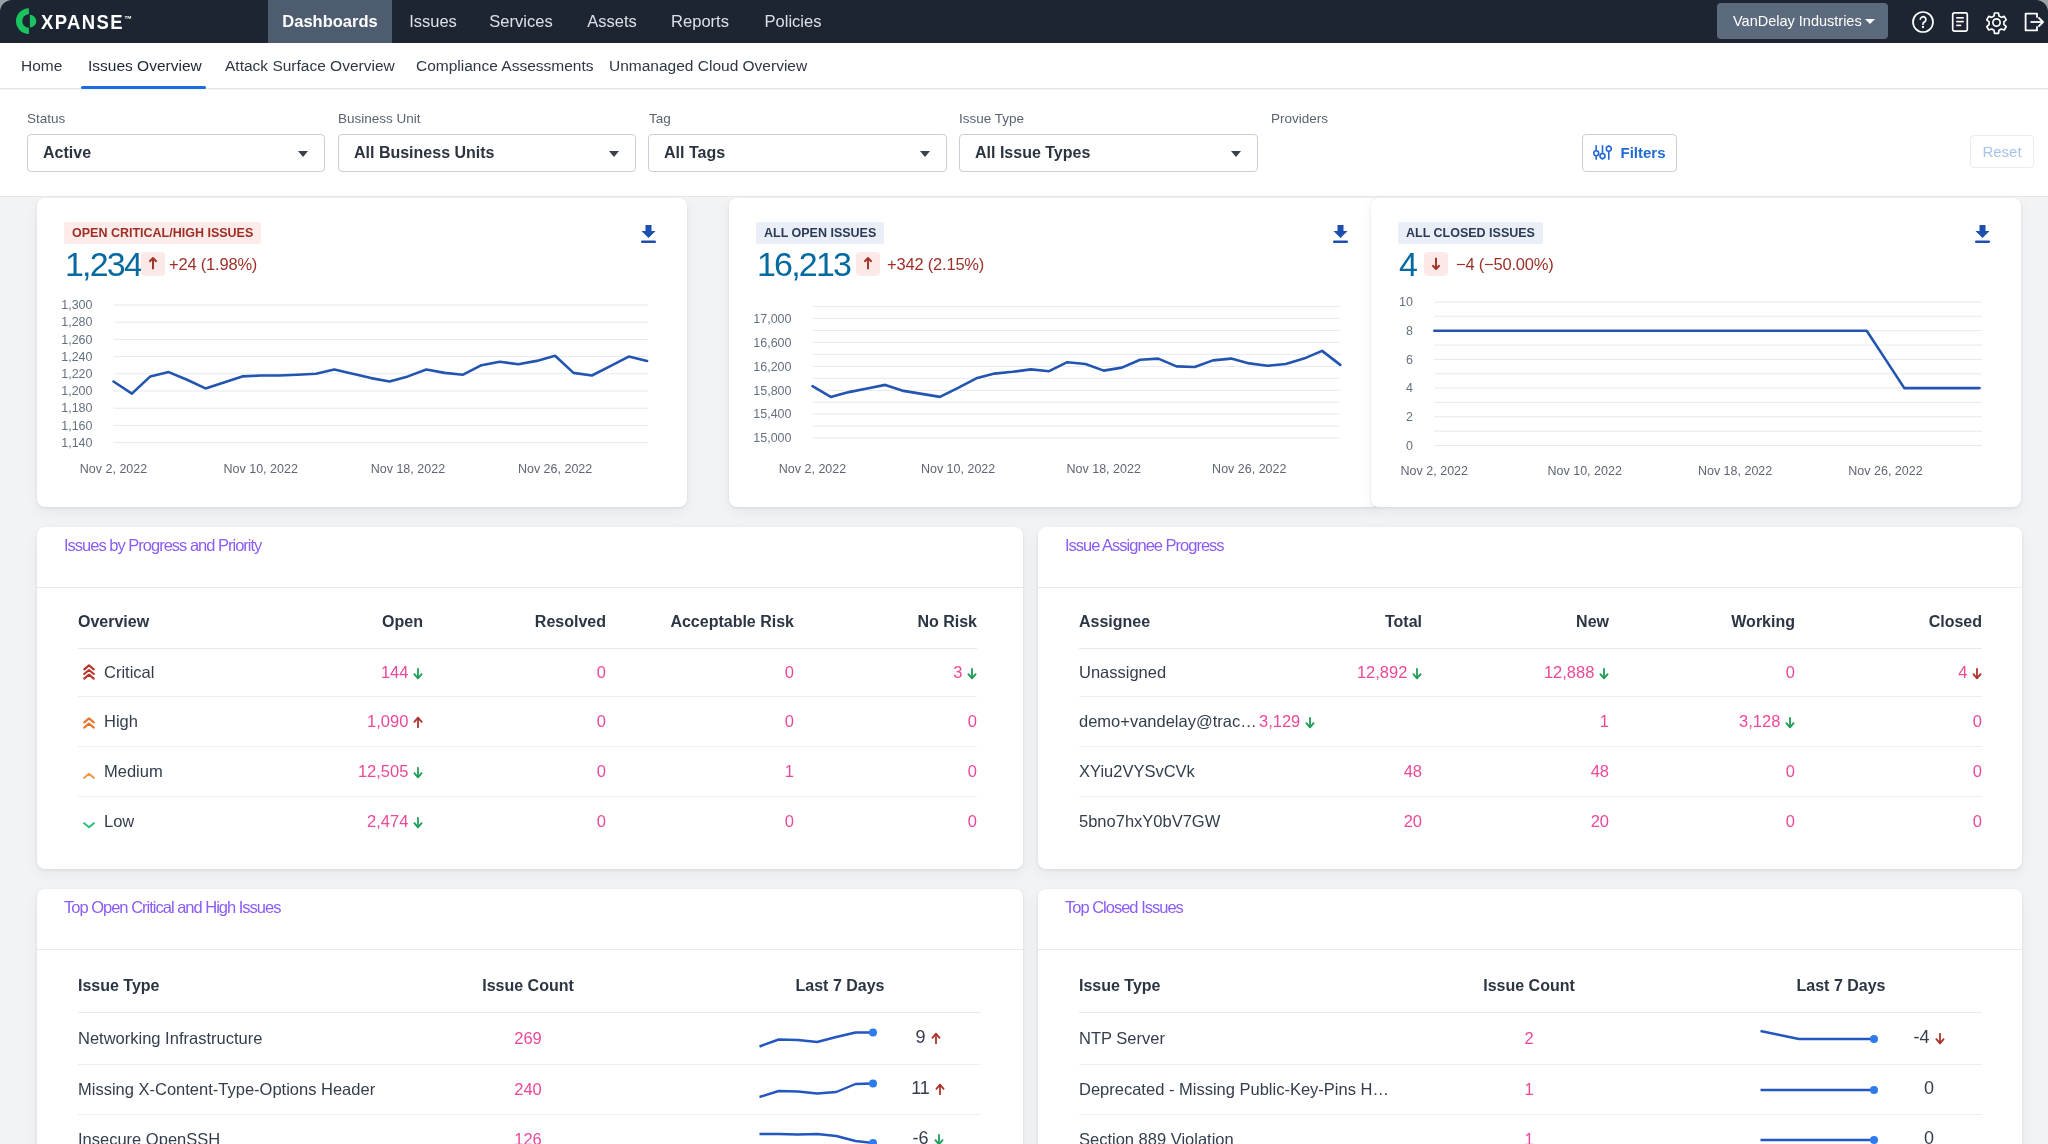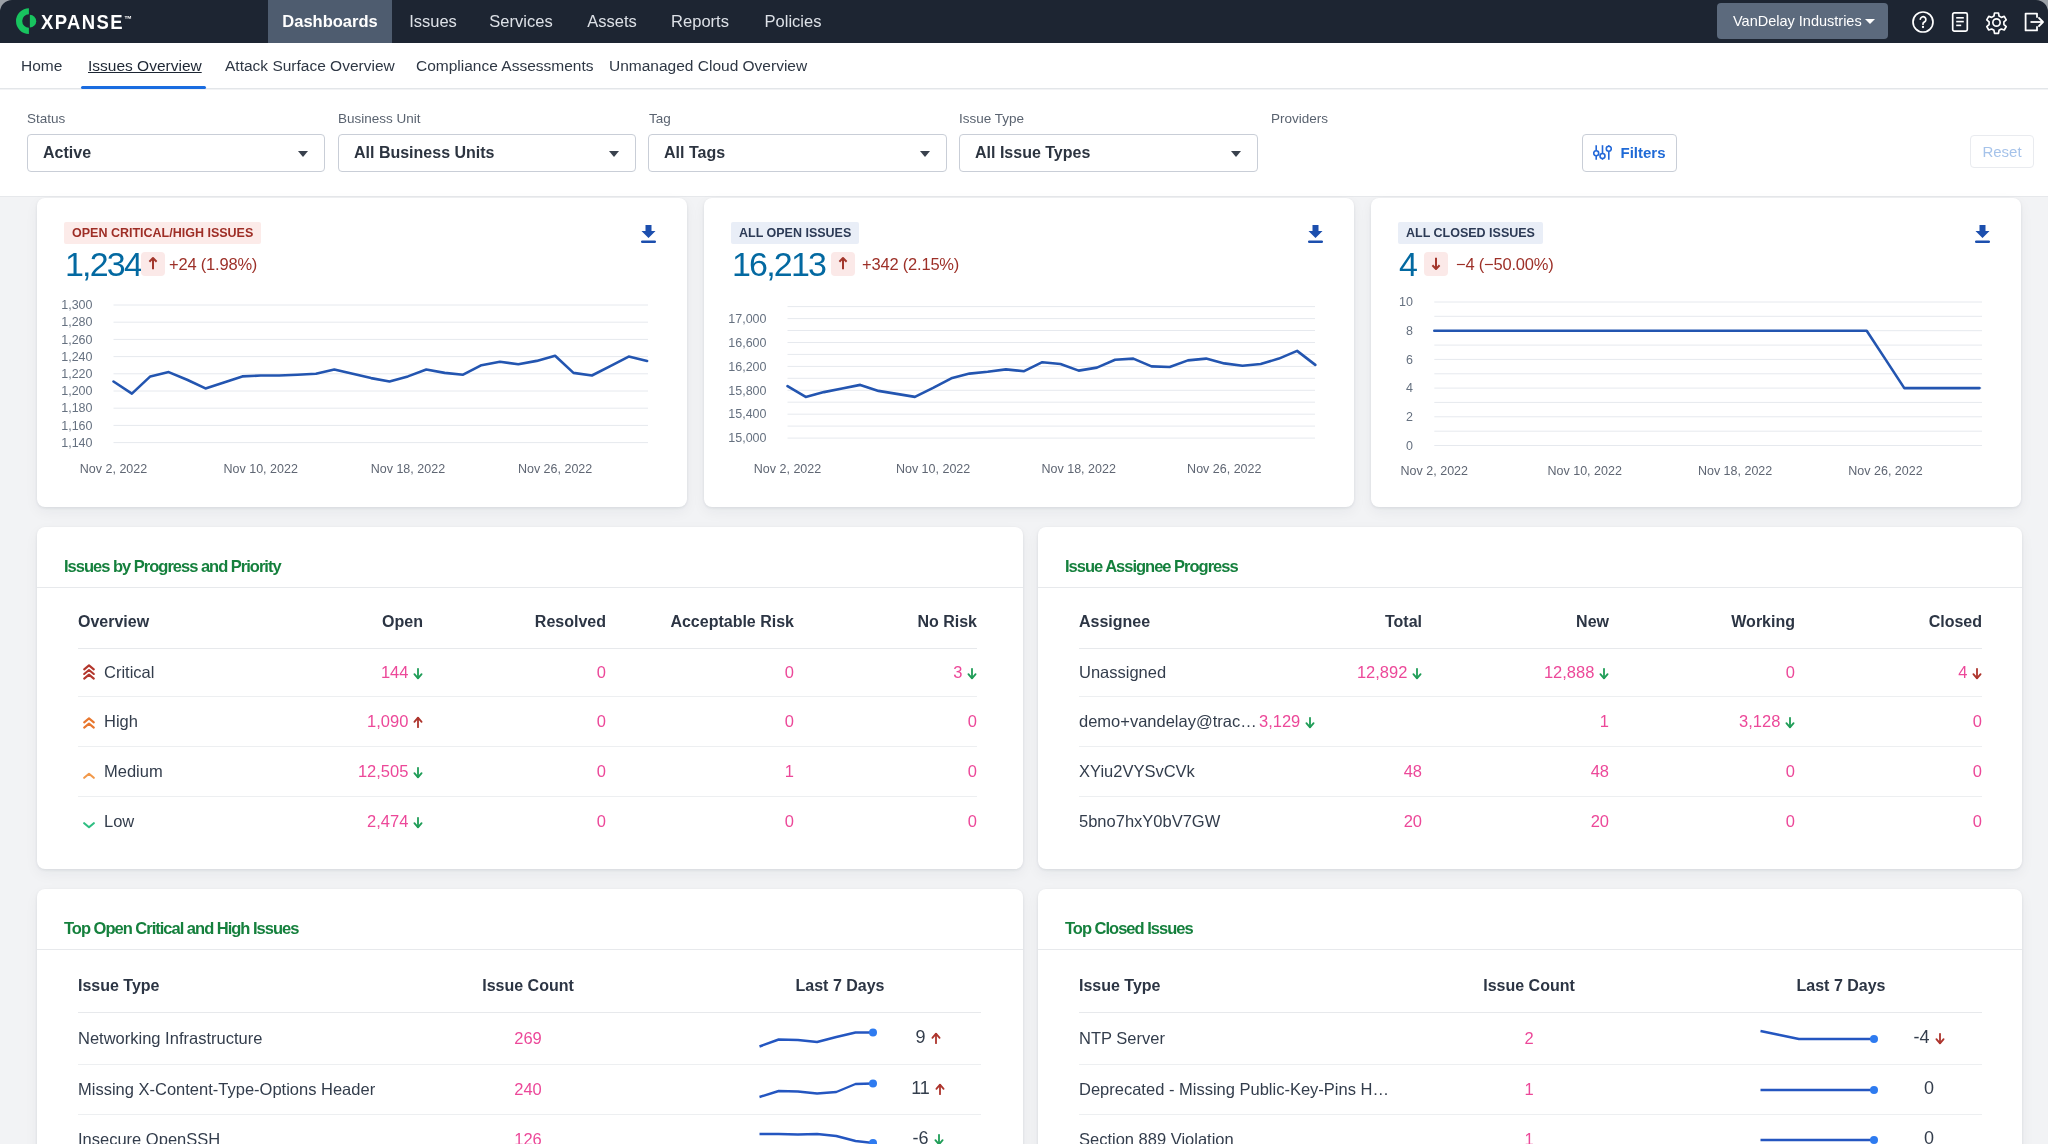--- a/index.html
+++ b/index.html
@@ -8,42 +8,42 @@
 .logotext { position:absolute; left:41px; top:10px; color:#fff; font-size:21px; font-weight:bold; letter-spacing:1.6px; transform:scaleX(0.88); transform-origin:0 0; }
 .tm { font-size:9px; vertical-align:7px; letter-spacing:0; }
 .ntab { position:absolute; top:0; height:43px; line-height:43px; color:#dde1e7; font-size:16.5px; transform:translateX(-50%); }
 .acttab { position:absolute; left:268px; top:0; width:124px; height:43px; background:#4e5c6f; }
 .acttab .t { width:100%; text-align:center; line-height:43px; color:#fff; font-size:16.5px; font-weight:bold; }
 .chip { position:absolute; left:1717px; top:3px; width:171px; height:36px; background:#5c6a7d; border-radius:4px; color:#fff; font-size:14.5px; line-height:36px; padding-left:16px; }
 .chip .car { position:absolute; right:13px; top:16px; width:0; height:0; border-left:5px solid transparent; border-right:5px solid transparent; border-top:5.5px solid #fff; }
 .tico { position:absolute; top:10px; }
 .subnav { position:absolute; left:0; top:43px; width:2048px; height:46px; background:#fff; border-bottom:1px solid #e3e6e9; }
 .sitem { position:absolute; top:0; height:45px; line-height:45px; font-size:15.5px; color:#2e3744; }
-.sitem.on { color:#1d2633;text-decoration:underline; }
+.sitem.on { color:#1d2633; }
 .uline { position:absolute; left:81px; top:43px; width:125px; height:3px; background:#1a6ce0; border-radius:2px; }
 .filters { position:absolute; left:0; top:90px; width:2048px; height:107px; background:#fff; border-bottom:1px solid #e6e8eb; }
 .flabel { position:absolute; top:21px; font-size:13.5px; color:#5a6370; }
 .fsel { position:absolute; top:44px; height:38px; border:1px solid #c9ced7; border-radius:4px; background:#fff; font-size:16px; font-weight:bold; color:#2c3440; line-height:36px; padding-left:15px; }
 .fsel .car { position:absolute; right:16px; top:16px; width:0; height:0; border-left:5.5px solid transparent; border-right:5.5px solid transparent; border-top:6px solid #39414d; }
 .fbtn { position:absolute; left:1582px; top:44px; width:95px; height:38px; border:1px solid #c9ced7; border-radius:4px; background:#fff; color:#1f6ad6; font-size:15px; font-weight:bold; line-height:36px; text-align:center; }
 .rbtn { position:absolute; left:1970px; top:45px; width:64px; height:33px; border:1px solid #e9ebef; border-radius:4px; background:#fff; color:#a6c3ea; font-size:15px; line-height:31px; text-align:center; }
 .card { position:absolute; background:#fff; border-radius:8px; box-shadow:0 1px 3px rgba(25,35,58,.09), 0 5px 14px rgba(25,35,58,.05); }
 .chart { position:absolute; left:0; top:0; }
 .gl { stroke:#e6e9ee; stroke-width:1; }
 .yl { fill:#667180; font-size:12.5px; font-family:"Liberation Sans",sans-serif; }
 .xl { fill:#5f6673; font-size:12.5px; font-family:"Liberation Sans",sans-serif; }
 .cline { fill:none; stroke:#2355b0; stroke-width:2.6; stroke-linejoin:round; stroke-linecap:round; }
 .klabel { position:absolute; left:27px; top:24px; height:22px; line-height:22px; padding:0 8px; font-size:12.5px; font-weight:bold; border-radius:2px; letter-spacing:0; }
 .kred { color:#9e2e26; background:#fcebe9; }
 .knavy { color:#2c3a55; background:#e9eef7; }
 .bignum { position:absolute; left:28px; top:47px; font-size:34px; color:#0369a1; letter-spacing:-1.8px; }
 .deltachip { position:absolute; top:54px; width:24px; height:24px; border-radius:4px; background:#fbe9e8; text-align:center; line-height:24px; }
 .delta { position:absolute; top:57px; font-size:16.5px; color:#9d3028; letter-spacing:-0.2px; }
 .dl { position:absolute; top:27px; right:30px; width:17px; height:18px; }
-.ct { position:absolute; left:27px; top:30px; font-size:16.5px; font-weight:bold; color:#15803d; letter-spacing:-1px; }
+.ct { position:absolute; left:27px; top:9px; font-size:16.5px; font-weight:normal; color:#8b5cf6; letter-spacing:-1px; }
 .trule { position:absolute; left:0; top:60px; width:100%; height:1px; background:#e7e9ec; }
 table { position:absolute; left:41px; top:61px; border-collapse:collapse; table-layout:fixed; }
 th { font-size:16px; font-weight:bold; color:#2c3544; border-bottom:1px solid #e7e9ec; vertical-align:bottom; padding-bottom:17px; }
 td { font-size:16.5px; color:#333d4c; border-bottom:1px solid #edeff1; }
 tr.last td { border-bottom:none; }
 .num { color:#ec4899; }
 .pic { display:inline-block; vertical-align:-2px; margin-left:5px; margin-right:9px; }
 .sc { position:relative; }
 .spk { position:absolute; left:110px; top:50%; margin-top:-18px; }
 .spl { fill:none; stroke:#2456c0; stroke-width:2.4; stroke-linejoin:round; }
@@ -154,21 +154,21 @@
 <text class="yl" x="55.5" y="231.6" text-anchor="end">1,160</text>
 <text class="yl" x="55.5" y="248.8" text-anchor="end">1,140</text>
 <text class="xl" x="76.5" y="275" text-anchor="middle">Nov 2, 2022</text>
 <text class="xl" x="223.7" y="275" text-anchor="middle">Nov 10, 2022</text>
 <text class="xl" x="370.9" y="275" text-anchor="middle">Nov 18, 2022</text>
 <text class="xl" x="518.1" y="275" text-anchor="middle">Nov 26, 2022</text>
 <polyline class="cline" points="76.5,183.5 94.9,195.6 113.3,178.4 131.7,174.1 150.1,181.8 168.5,190.4 186.9,184.4 205.3,178.4 223.7,177.5 242.1,177.5 260.5,176.7 278.9,175.8 297.3,171.5 315.7,175.8 334.1,180.1 352.5,183.5 370.9,178.4 389.3,171.5 407.7,174.9 426.1,176.7 444.5,167.2 462.9,163.8 481.3,166.3 499.7,162.9 518.1,157.7 536.5,174.9 554.9,177.5 573.3,168.1 591.7,158.6 610.1,162.9"></polyline>
     </svg>
 </div>
 
-<div class="card" style="left:704px;top:198px;width:650px;height:309px">
+<div class="card" style="left:729px;top:198px;width:650px;height:309px">
   <div class="klabel knavy">ALL OPEN ISSUES</div>
   <div class="bignum">16,213</div>
   <div class="deltachip" style="left:127px"><svg width="12" height="15" viewBox="0 0 12 15" style="margin-top:4px">
         <path d="M6 13.2 V2.4" stroke="#a3362c" stroke-width="2" fill="none"></path>
         <path d="M2.4 5.7 L6 2 L9.6 5.7" stroke="#a3362c" stroke-width="2" fill="none" stroke-linejoin="round"></path>
       </svg></div>
   <div class="delta" style="left:158px">+342 (2.15%)</div>
   <svg class="dl" viewBox="0 0 17 18">
       <path fill="#1c4fae" d="M5.5 0h6v6h4L8.5 13 1.5 6h4z"></path>
       <rect x="1" y="15.4" width="15" height="2.6" rx="1.2" fill="#1c4fae"></rect>

